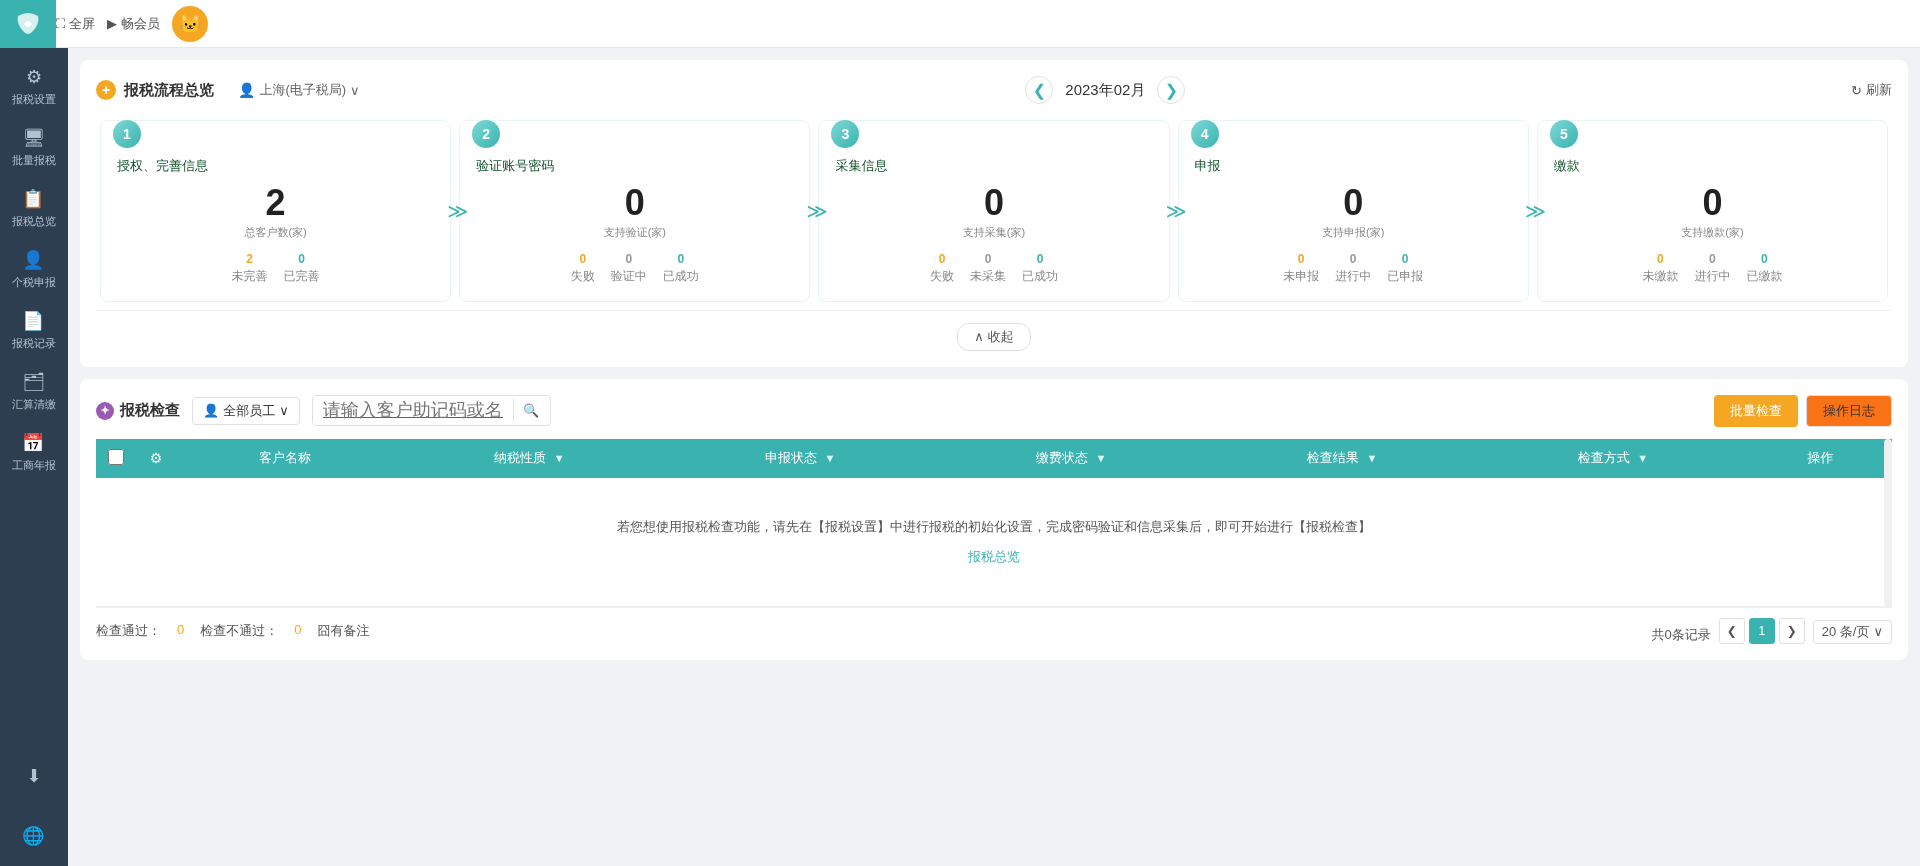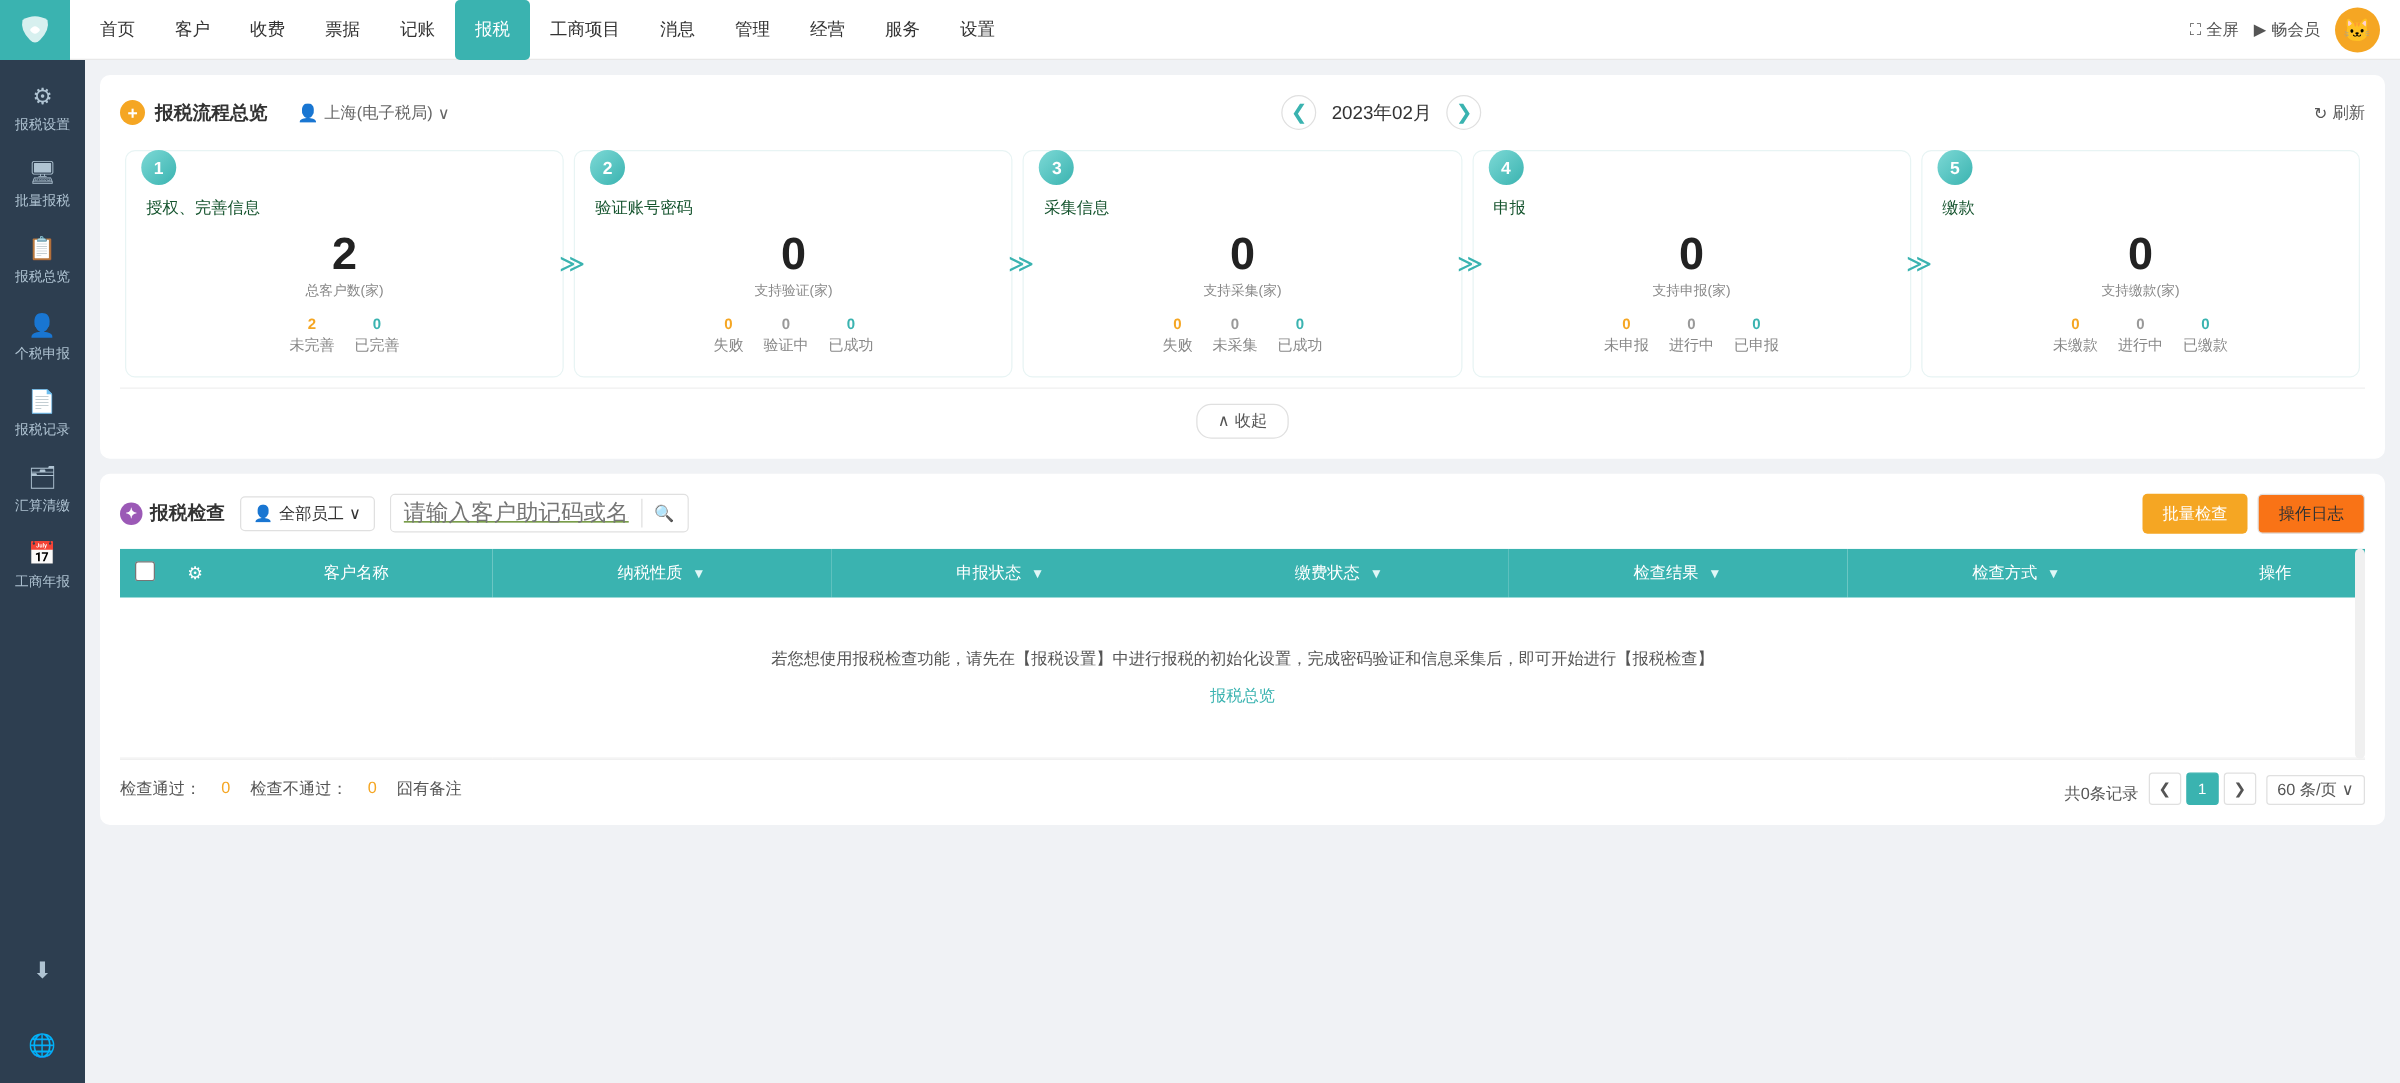--- a/index.html
+++ b/index.html
@@ -229,34 +229,20 @@
   </style>
 </head>
 <body>
 
 <div class="top-nav">
   <div class="logo">
     <svg viewBox="0 0 32 32" fill="none">
       <path d="M6 8 Q16 2 26 8 Q28 16 20 24 Q16 28 12 24 Q4 16 6 8Z" fill="#fff" opacity="0.8"></path>
       <path d="M12 16 Q16 10 20 16 Q16 22 12 16Z" fill="#fff"></path>
     </svg>
-  </div>
-  <div class="nav-items">
-    <div class="nav-item">首页</div>
-    <div class="nav-item">客户</div>
-    <div class="nav-item">收费</div>
-    <div class="nav-item">票据</div>
-    <div class="nav-item">记账</div>
-    <div class="nav-item active">报税</div>
-    <div class="nav-item">工商项目</div>
-    <div class="nav-item">消息</div>
-    <div class="nav-item">管理</div>
-    <div class="nav-item">经营</div>
-    <div class="nav-item">服务</div>
-    <div class="nav-item">设置</div>
   </div>
   <div class="nav-right">
     <div class="btn-fullscreen">
       <span>⛶</span>
       <span>全屏</span>
     </div>
     <div class="btn-member">
       <span>▶</span>
       <span>畅会员</span>
     </div>
@@ -529,20 +515,20 @@
         <span>囧有备注</span>
       </div>
       <div class="footer-right">
         <span>共0条记录</span>
         <div class="page-nav">
           <div class="page-btn">❮</div>
           <div class="page-btn current">1</div>
           <div class="page-btn">❯</div>
         </div>
         <div class="per-page-select">
-          <span>60 条/页</span>
+          <span>20 条/页</span>
           <span>∨</span>
         </div>
       </div>
     </div>
   </div>
 
 </div>
 
 </body></html>

